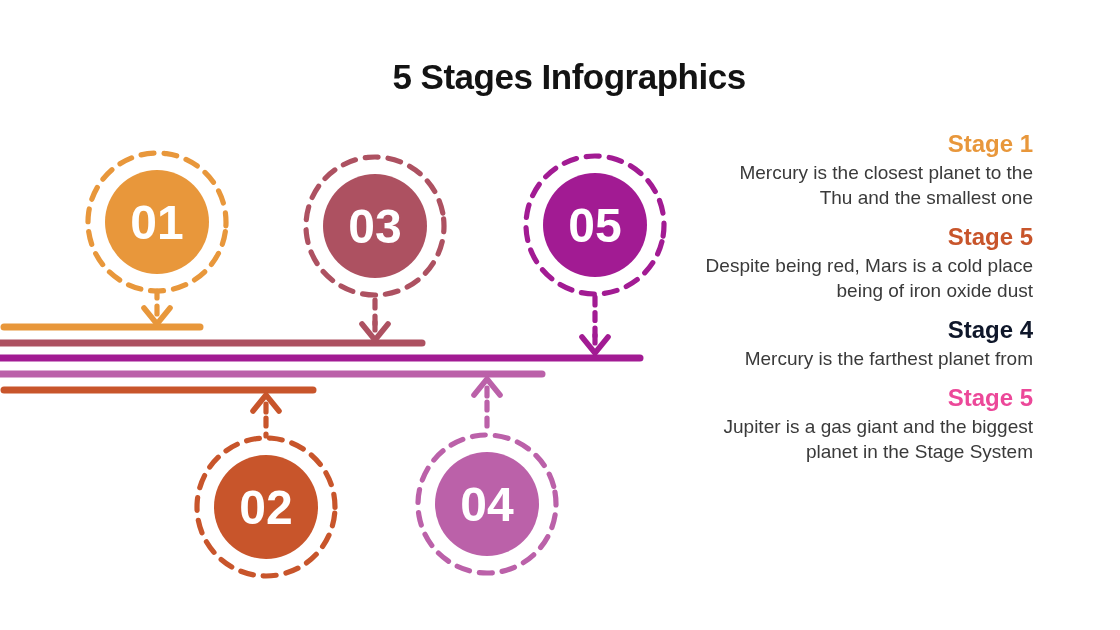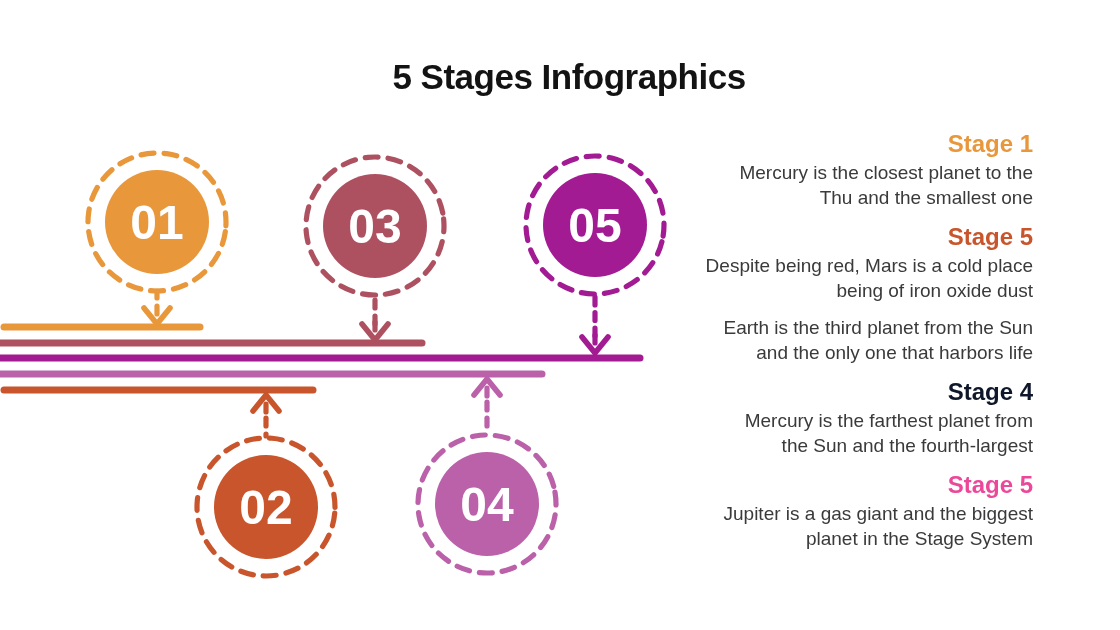--- a/index.html
+++ b/index.html
@@ -87,26 +87,25 @@
       <h2 class="stage-label" style="color: rgb(232, 151, 59);">Stage 1</h2>
       <p class="stage-desc"><span>Mercury is the closest planet to the</span><br><span>Thu and the smallest one</span></p>
     </div>
 
     <div class="stage">
       <h2 class="stage-label" style="color: rgb(200, 85, 43);">Stage 5</h2>
       <p class="stage-desc"><span>Despite being red, Mars is a cold place</span><br><span>being of iron oxide dust</span></p>
     </div>
 
     <div class="stage">
-      <p class="stage-desc"><span>Earth is the third planet from the Sun</span><br><span>and the only one that harbors life</span></p>
     </div>
 
     <div class="stage">
       <h2 class="stage-label" style="color: #0f172a;">Stage 4</h2>
-      <p class="stage-desc"><span>Mercury is the farthest planet from</span><br><span>the Sun and the fourth-largest</span></p>
+      <p class="stage-desc"><span>Mercury is the farthest planet from</span><br></p>
     </div>
 
     <div class="stage">
       <h2 class="stage-label" style="color: #ec4899;">Stage 5</h2>
       <p class="stage-desc"><span>Jupiter is a gas giant and the biggest</span><br><span>planet in the Stage System</span></p>
     </div>
 
   </div>
 </div>
 

